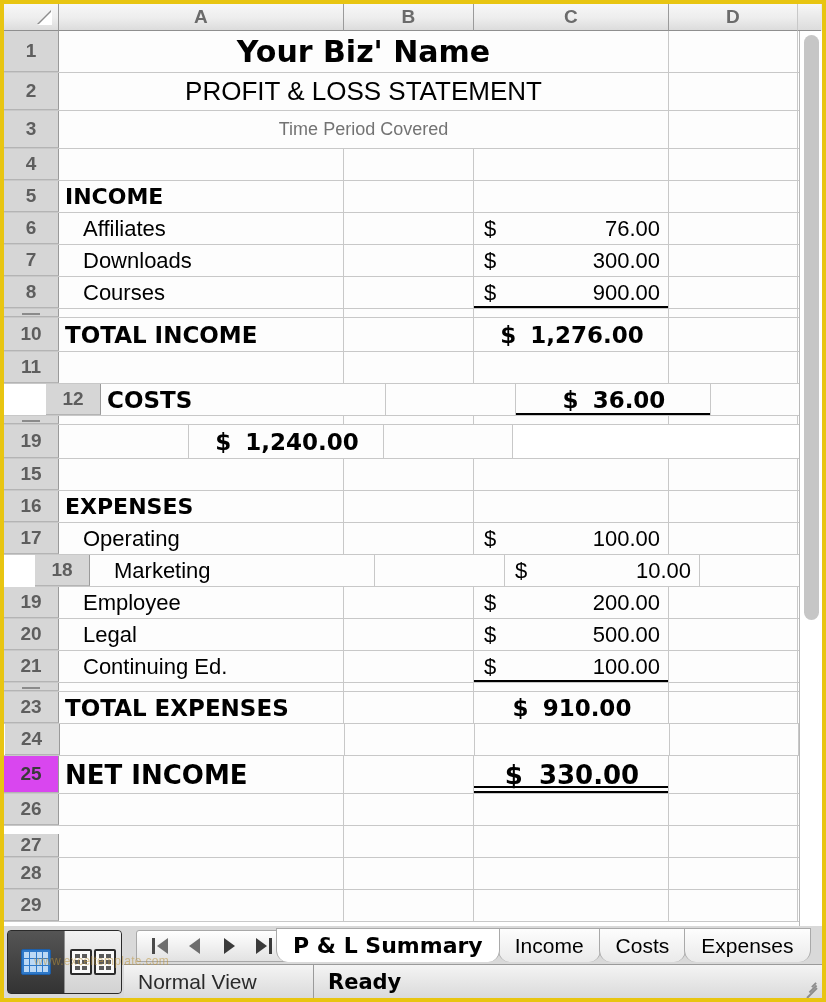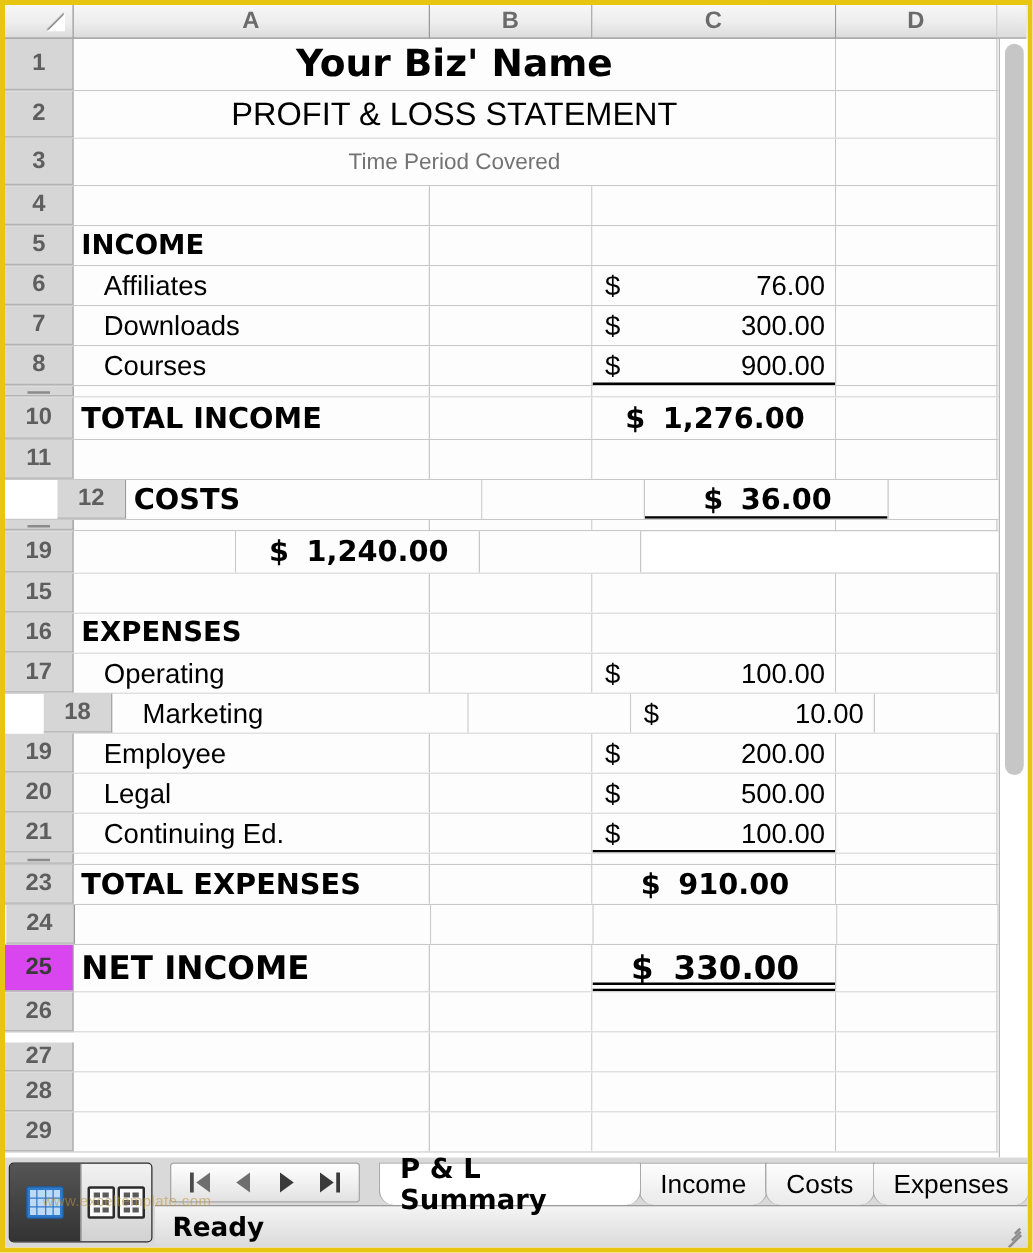--- a/index.html
+++ b/index.html
@@ -303,24 +303,24 @@
     width: 28px; height: 26px;
   }
   .tri-l { width:0;height:0;border-top:8px solid transparent;border-bottom:8px solid transparent;border-right:11px solid #6e6e6e; }
   .tri-r { width:0;height:0;border-top:8px solid transparent;border-bottom:8px solid transparent;border-left:11px solid #3a3a3a; }
   .bar-l { width:3px;height:16px;background:#4a4a4a;margin-right:2px; }
   .bar-r { width:3px;height:16px;background:#3a3a3a;margin-left:2px; }
 
   
   #tabs {
     position: absolute;
-    left: 299px; top: 2px;
+    left: 272px; top: 2px;
     height: 36px;
     display: flex;
-    align-items: flex-end;
+    align-items: flex-start;
   }
   .tab {
     height: 34px;
     padding: 0 16px;
     display: flex;
     align-items: center;
     justify-content: center;
     font-size: 21px;
     color: #000;
     background: linear-gradient(to bottom, #fdfdfd, #eaeaea);
@@ -752,20 +752,21 @@
       </div>
 
       <div id="tabs">
           <div class="tab active">P &amp; L Summary</div>
           <div class="tab">Income</div>
           <div class="tab">Costs</div>
           <div class="tab">Expenses</div>
         </div>
 
       <div id="statusbar">
+        <div id="status-view">Normal View</div>
         <div id="status-ready">Ready</div>
         <div id="resize-grip">
           <span style="width:14px;left:1px;top:12px;"></span>
           <span style="width:10px;left:4px;top:8px;"></span>
           <span style="width:6px;left:7px;top:4px;"></span>
         </div>
       </div>
     </div>
 
     <div id="watermark">www.exceltemplate.com</div>

